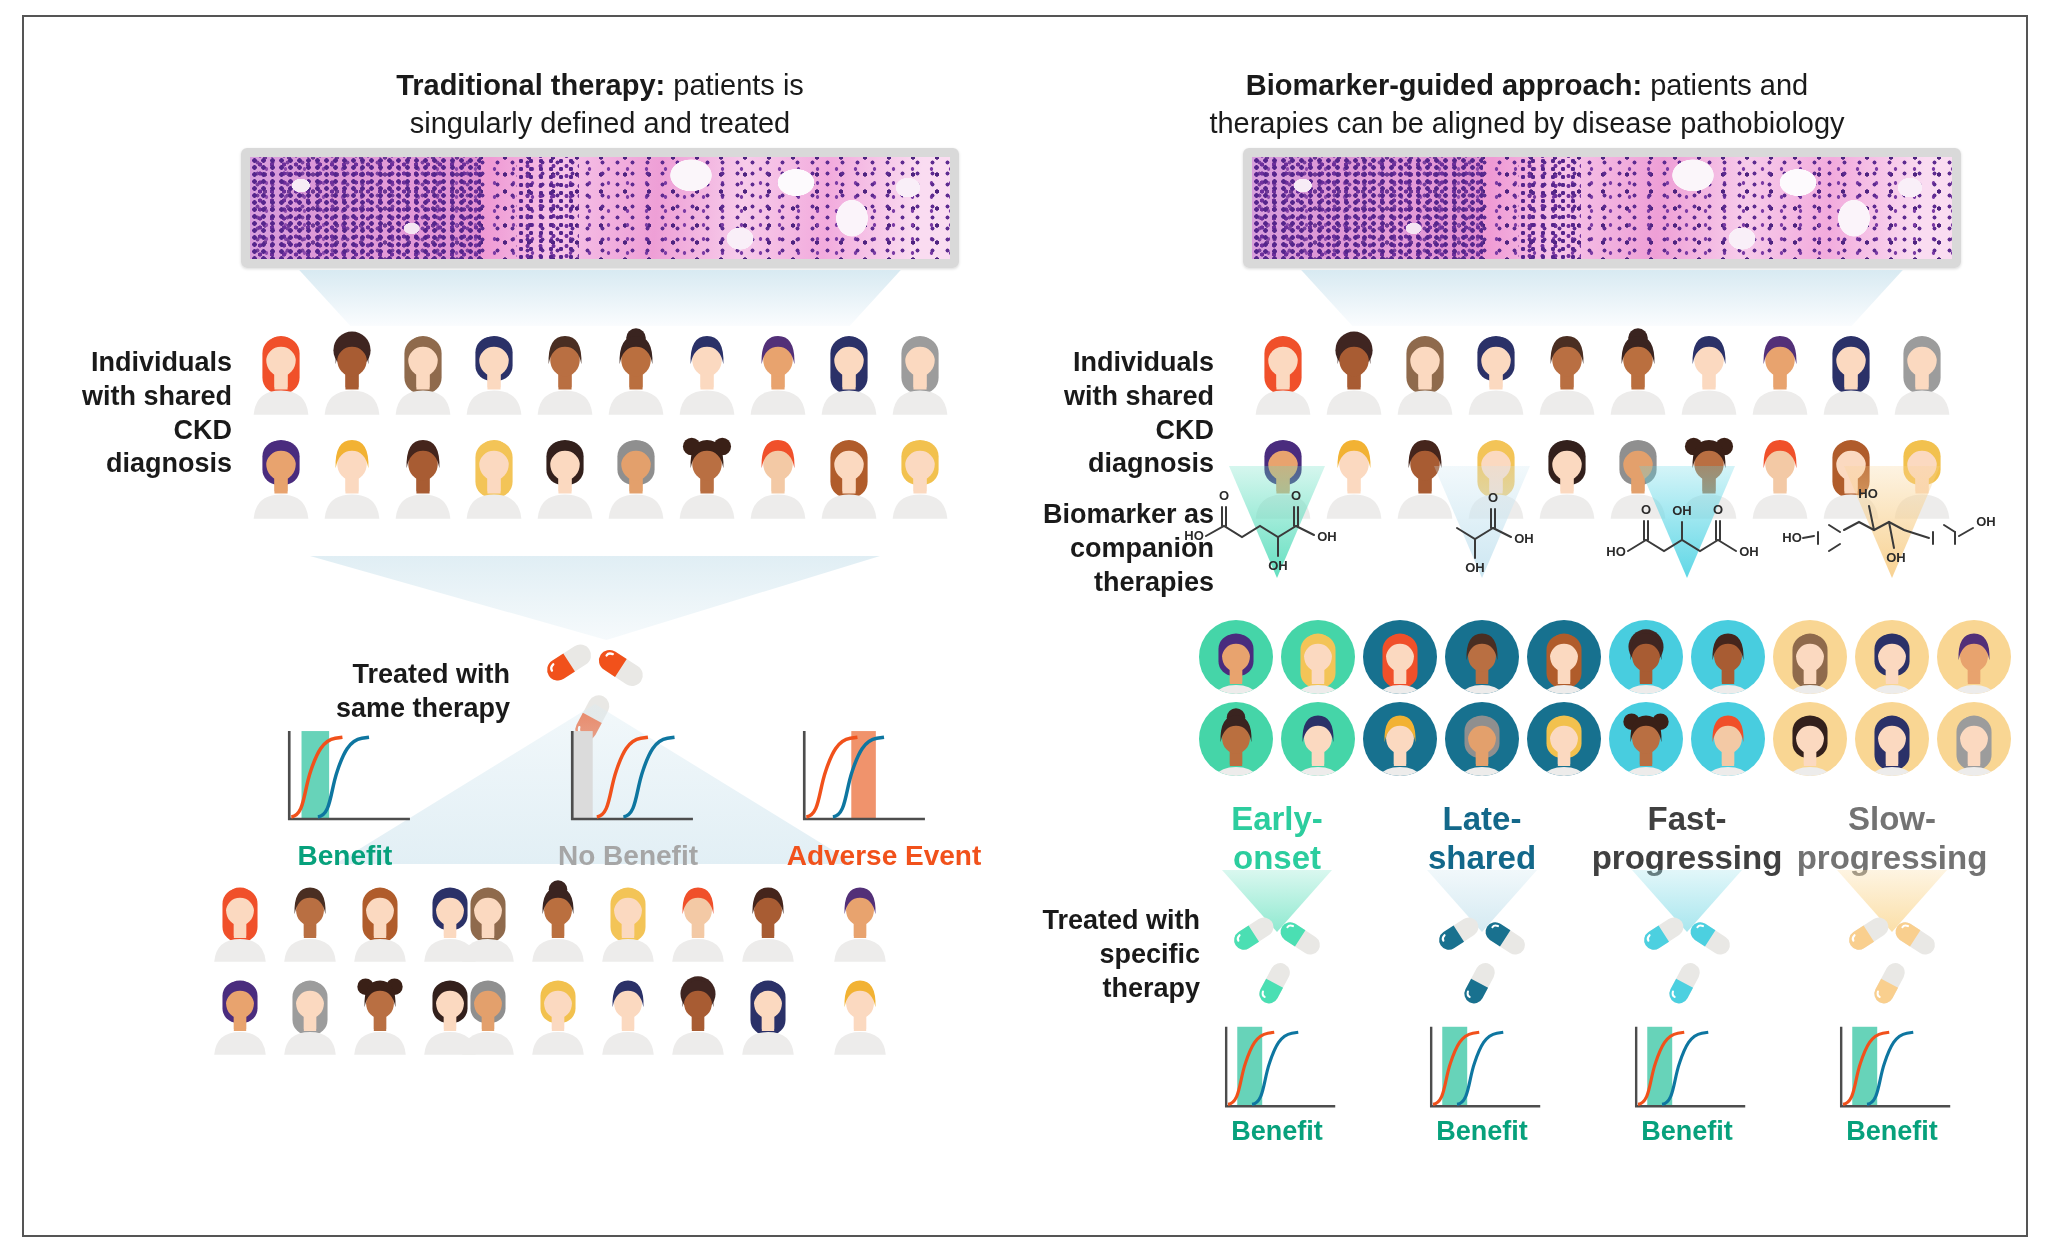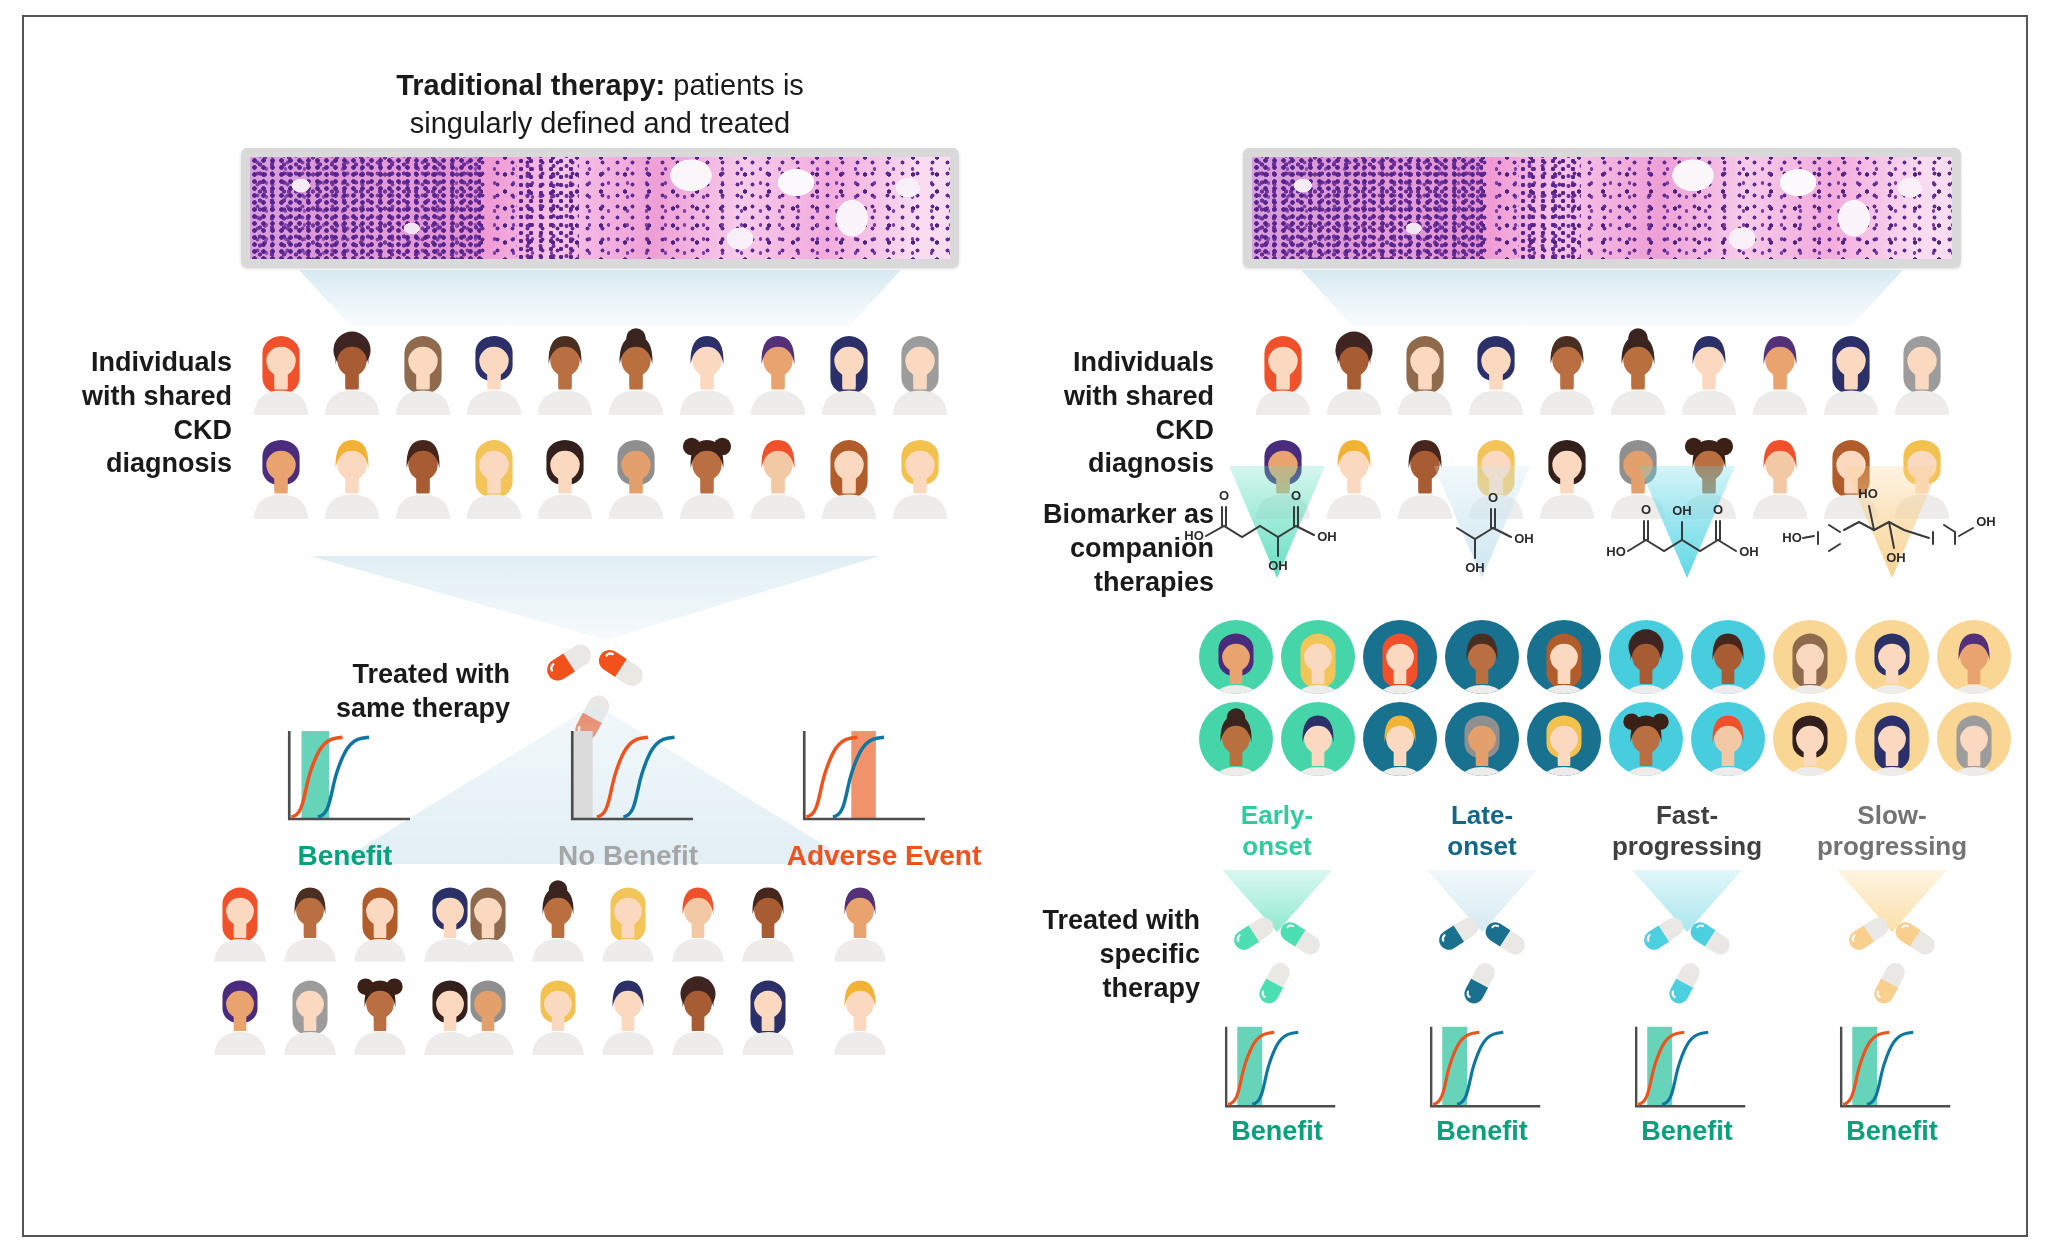--- a/index.html
+++ b/index.html
@@ -45,21 +45,21 @@
       radial-gradient(circle, #6D2F9C 1.7px, rgba(0,0,0,0) 2.3px);
     background-size:10px 8px,13px 10px;background-position:0 0,5px 4px;}
   .fun{position:absolute;}
   .people-grid{position:absolute;display:grid;grid-auto-flow:row;row-gap:16px;justify-items:center;}
   .face{width:70px;display:flex;justify-content:center;}
   .pcircle{width:74px;height:74px;border-radius:50%;overflow:hidden;position:relative;}
   .pcircle svg{position:absolute;left:50%;top:6px;transform:translateX(-50%);}
   .circ-grid{position:absolute;display:grid;gap:8px;}
   .outcome-label,.group-label,.benefit-label{position:absolute;text-align:center;font-weight:700;}
   .outcome-label{font-size:28px;width:220px;}
-  .group-label{font-size:26px;width:210px;line-height:1.18;}
+  .group-label{font-size:33px;width:210px;line-height:1.18;}
   .benefit-label{font-size:27px;width:170px;}
   .mol{position:absolute;}
   .mol text{font-size:13px;font-weight:700;fill:#2b2b2b;}
   .mol path,.mol line,.mol polyline{stroke:#3a3a3a;stroke-width:2;fill:none;stroke-linecap:round;}
 </style>
 </head>
 <body>
 
 <div class="stage">
   <div class="frame"></div>
@@ -542,20 +542,24 @@
     <path d="M7 79 Q9 57 32 57 Q55 57 57 79 Z" fill="#EDECEB"></path>
     <path d="M26 40 h12 v14 h-12 z" fill="#FBD9C0"></path>
     <ellipse cx="32" cy="29" rx="13.5" ry="15" fill="#FBD9C0"></ellipse>
     <path d="M17 33 Q16 7 32 7 Q48 7 47 33 Q44 17 32 17 Q20 17 17 33 Z" fill="#F2B233"></path>
   </svg>
         </div>
       </div>
     </div>
 
   <div class="panel" id="panel-right">
+    <div class="title" style="left:145px;width:680px;">
+      <b>Biomarker-guided approach:</b><span> patients and</span><br>
+      <span>therapies can be aligned by disease pathobiology</span>
+    </div>
     <div class="histo-frame">
       <div class="histo"></div>
       <div class="histo-dense"></div>
       <div class="histo-streak"></div>
     </div>
     <div class="fun" style="left:240px;top:242px;width:640px;height:56px;clip-path:polygon(3% 0,97% 0,89% 100%,11% 100%);
                 background:linear-gradient(180deg,#D8EAF2,#FAFCFE);"></div>
     <div class="side-label ml" style="left:0px;width:172px;top:318px;">Individuals
 with shared
 CKD diagnosis</div>
@@ -964,21 +968,21 @@
     <rect x="15" y="8" width="34" height="40" rx="14" fill="#F2C14E"></rect>
     <path d="M26 38 h12 v18 h-12 z" fill="#FBD9C0"></path>
     <path d="M7 79 Q9 57 32 57 Q55 57 57 79 Z" fill="#EDECEB"></path>
     <path d="M26 40 h12 v14 h-12 z" fill="#FBD9C0"></path>
     <ellipse cx="32" cy="29" rx="13.5" ry="15" fill="#FBD9C0"></ellipse>
     <path d="M17 33 Q16 7 32 7 Q48 7 47 33 Q44 17 32 17 Q20 17 17 33 Z" fill="#F2C14E"></path>
   </svg>
         </div>
       </div>
       <div class="group-label ml" style="left:335px;top:772px;color:#13688A;">Late-
-onset</div>
+shared</div>
       <div class="fun" style="left:385px;top:842px;width:110px;height:62px;clip-path:polygon(0 0,100% 0,50% 100%);
      background:linear-gradient(180deg,#D5EAF255,#D5EAF2);"></div>
       <div style="position:absolute;left:388px;top:880px;"><svg viewBox="0 0 130 130" width="104">
     <g transform="translate(36 32) rotate(-33)">
     <rect x="-27" y="-12" width="54" height="24" rx="12" fill="#E9E8E5"></rect>
     <path d="M0 -12 H-15 A12 12 0 0 0 -15 12 H0 Z" fill="#19718F"></path>
     <path d="M-21 -3 Q-21 -7 -16 -8" stroke="#ffffff" stroke-width="2.6" fill="none" stroke-linecap="round"></path>
   </g>
           <g transform="translate(94 38) rotate(33)">
     <rect x="-27" y="-12" width="54" height="24" rx="12" fill="#E9E8E5"></rect>

